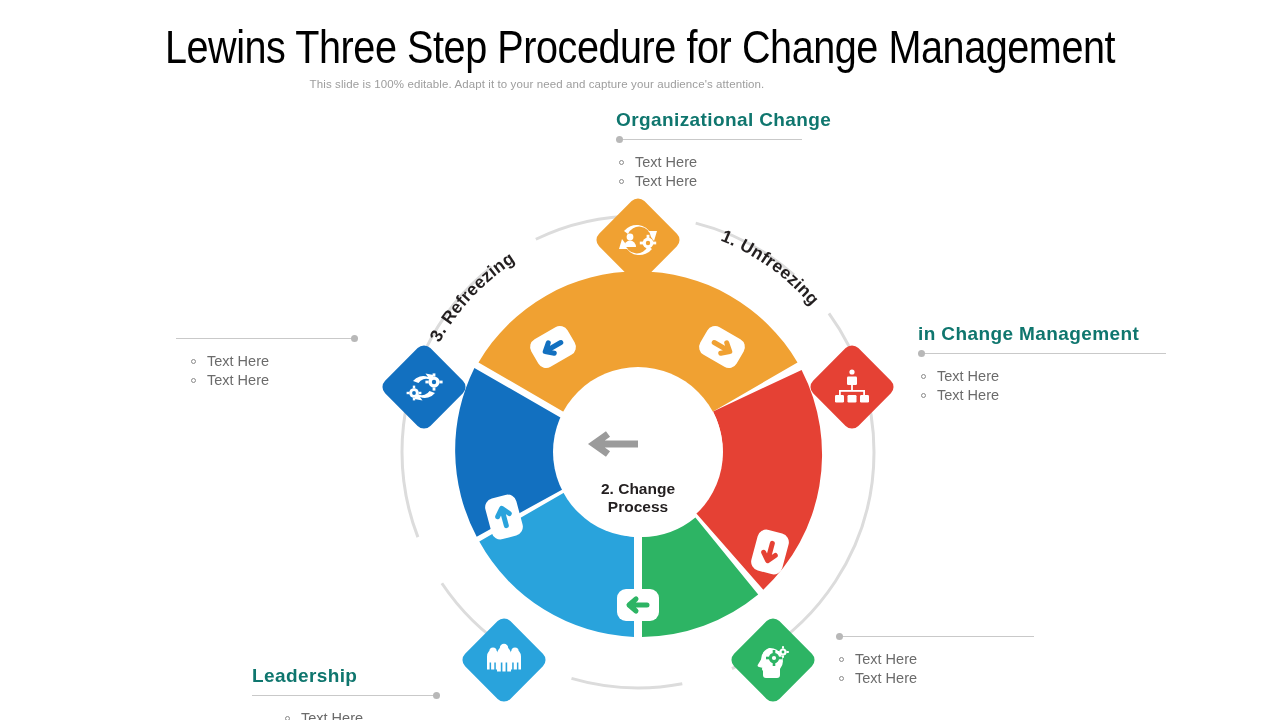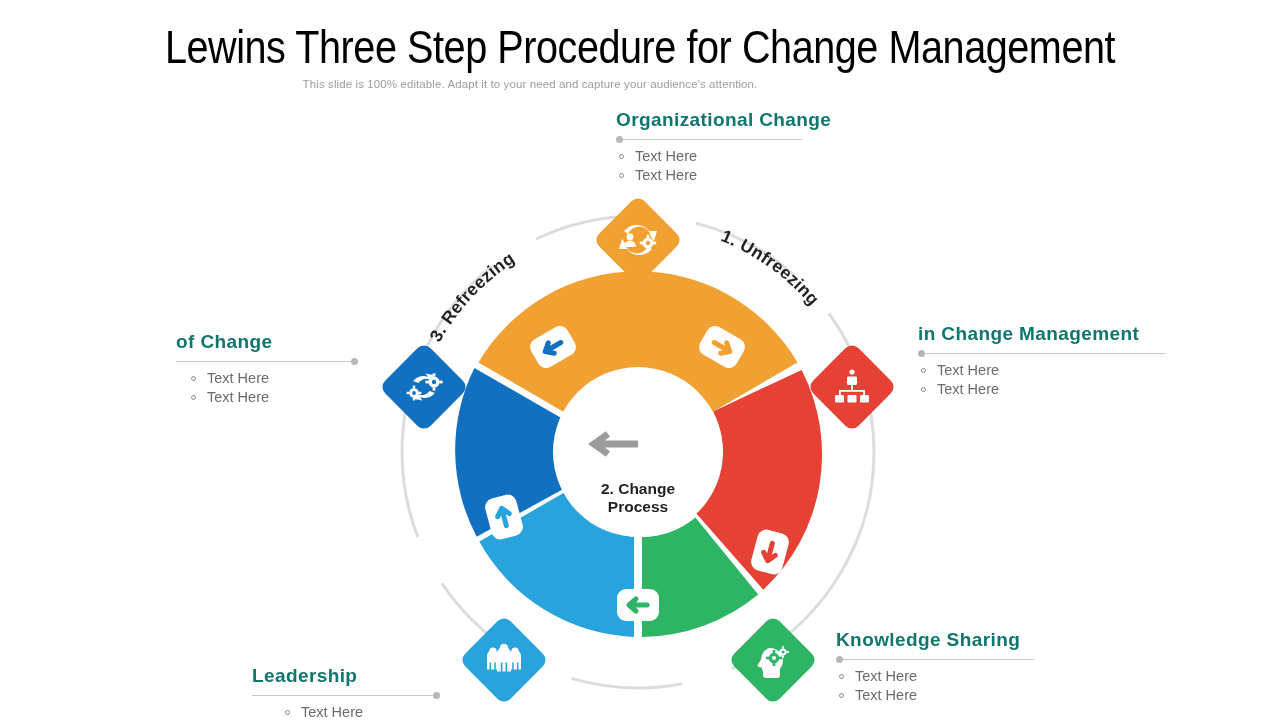--- a/index.html
+++ b/index.html
@@ -37,20 +37,21 @@
     position: absolute;
     top: 76px;
     left: 0;
     width: 1060px;
     text-align: center;
     font-size: 11.5px;
     line-height: 16px;
     color: #9d9d9d;
     letter-spacing: 0.1px;
     white-space: nowrap;
+    padding-left: 7px;
   }
 
   
   .callout {
     position: absolute;
   }
   .callout-title {
     font-size: 19px;
     font-weight: bold;
     line-height: 23px;
@@ -77,21 +78,21 @@
     width: 7px;
     height: 7px;
     border-radius: 50%;
     background: #b8b8b8;
   }
   .callout-rule.dot-left .rule-dot { left: 0; }
   .callout-rule.dot-right .rule-dot { right: 0; }
 
   .bullets {
     list-style: none;
-    margin: 3px 0 0 0;
+    margin: 9px 0 0 0;
     padding: 0;
   }
   .bullets li {
     font-size: 14.5px;
     line-height: 19px;
     color: #6b6b6b;
     position: relative;
     padding-left: 19px;
     white-space: nowrap;
   }
@@ -359,21 +360,20 @@
     <div class="rule-line"></div>
     <div class="rule-dot"></div>
   </div>
   <ul class="bullets">
     <li>Text Here</li>
     <li>Text Here</li>
   </ul>
 </div>
 
 <div class="callout" id="callout-implementation">
-  <div class="callout-title">of Change</div>
   <div class="callout-rule dot-right">
     <div class="rule-line"></div>
     <div class="rule-dot"></div>
   </div>
   <ul class="bullets">
     <li>Text Here</li>
     <li>Text Here</li>
   </ul>
 </div>
 
@@ -383,21 +383,20 @@
     <div class="rule-line"></div>
     <div class="rule-dot"></div>
   </div>
   <ul class="bullets">
     <li>Text Here</li>
     <li>Text Here</li>
   </ul>
 </div>
 
 <div class="callout" id="callout-knowledge-sharing">
-  <div class="callout-title">Knowledge Sharing</div>
   <div class="callout-rule dot-left">
     <div class="rule-line"></div>
     <div class="rule-dot"></div>
   </div>
   <ul class="bullets">
     <li>Text Here</li>
     <li>Text Here</li>
   </ul>
 </div>
 

